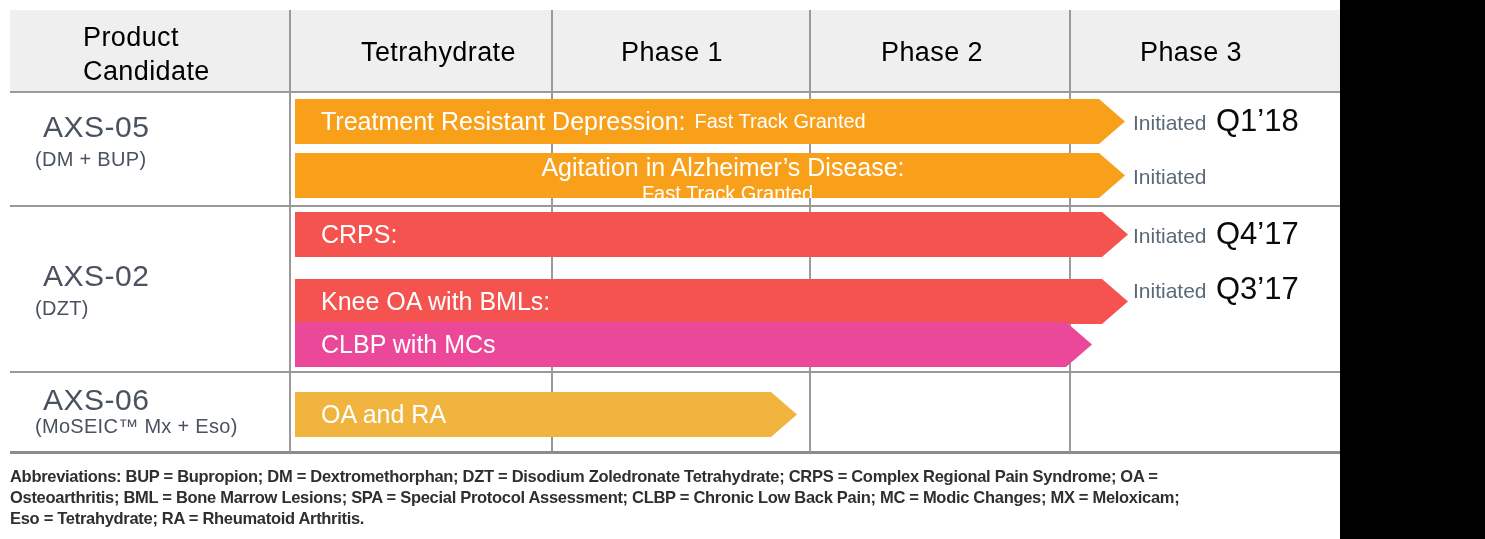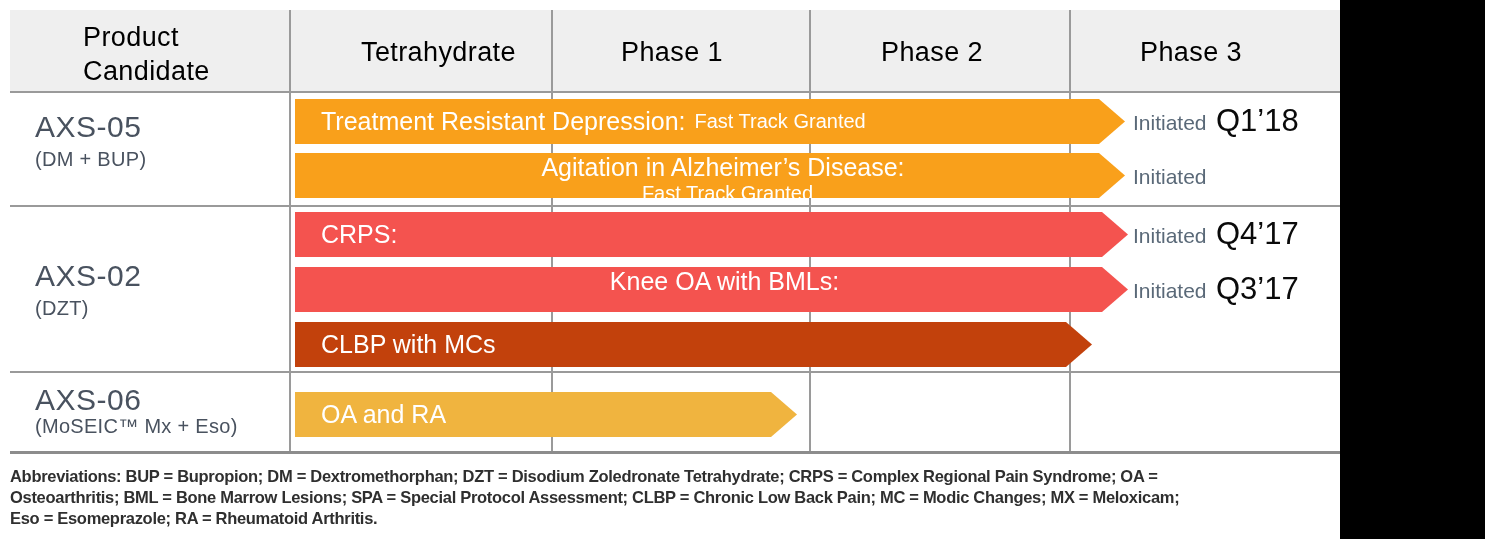--- a/index.html
+++ b/index.html
@@ -9,21 +9,21 @@
   }
   .abs{position:absolute;}
   .black-strip{left:1340px;top:0;width:145px;height:539px;background:#000000;}
   .header-bg{left:10px;top:10px;width:1330px;height:81px;background:#EFEFEF;}
   .vline{top:10px;height:441px;width:2px;background:#9A9A9A;}
   .hline{left:10px;width:1330px;height:2px;background:#9A9A9A;}
   .hline-bottom{left:10px;width:1330px;height:3px;background:#8C8C8C;}
   .col-header{
     color:#000000;font-size:27px;letter-spacing:0.4px;line-height:1.25;white-space:pre-line;margin-left:48px;
   }
-  .product-name{color:#49525F;font-size:30px;letter-spacing:0.5px;white-space:nowrap;}
+  .product-name{color:#49525F;font-size:30px;letter-spacing:0.5px;white-space:nowrap;margin-left:8px;}
   .product-sub{color:#49525F;font-size:20px;letter-spacing:0.3px;white-space:nowrap;}
   .bar{
     left:295px;height:45px;display:flex;align-items:center;padding-left:26px;box-sizing:border-box;
     color:#ffffff;white-space:nowrap;z-index:3;
     clip-path:polygon(0 0, calc(100% - 26px) 0, 100% 50%, calc(100% - 26px) 100%, 0 100%);
   }
   .bar-title{font-size:25px;}
   .bar-detail{font-size:20px;margin-left:9px;}
   .status-label{left:1133px;color:#5A6978;font-size:21px;white-space:nowrap;z-index:3;}
   .quarter-label{left:1216px;color:#0A0A0A;font-size:31px;white-space:nowrap;z-index:3;}
@@ -74,38 +74,38 @@
     <span class="bar-title">Treatment Resistant Depression:</span>
     <span class="bar-detail">Fast Track Granted</span>
   </div>
   <div class="abs bar" style="top: 153px; width: 830px; background: rgb(249, 160, 27); flex-direction: column;">
     <span class="bar-title">Agitation in Alzheimer’s Disease:</span>
     <span class="bar-detail">Fast Track Granted</span>
   </div>
   <div class="abs bar" style="top: 212px; width: 833px; background: rgb(244, 83, 79);">
     <span class="bar-title">CRPS:</span>
   </div>
-  <div class="abs bar" style="top: 267px; width: 833px; background: rgb(244, 83, 79); flex-direction: column;">
+  <div class="abs bar" style="top: 279px; width: 833px; background: rgb(244, 83, 79);">
     <span class="bar-title">Knee OA with BMLs:</span>
   </div>
-  <div class="abs bar" style="top: 322px; width: 797px; background: #c2410c;">
+  <div class="abs bar" style="top: 322px; width: 797px; background: #ec4899;">
     <span class="bar-title">CLBP with MCs</span>
   </div>
   <div class="abs bar" style="top: 392px; width: 502px; background: rgb(240, 180, 63);">
     <span class="bar-title">OA and RA</span>
   </div>
 </div>
 
 <div>
   <div class="abs status-label" style="top:111px">Initiated</div>
   <div class="abs quarter-label" style="top:103px">Q1’18</div>
   <div class="abs status-label" style="top:165px">Initiated</div>
   <div class="abs status-label" style="top:224px">Initiated</div>
   <div class="abs quarter-label" style="top:216px">Q4’17</div>
   <div class="abs status-label" style="top:279px">Initiated</div>
   <div class="abs quarter-label" style="top:271px">Q3’17</div>
 </div>
 
 <div class="abs footnote">
   <div>Abbreviations: BUP = Bupropion; DM = Dextromethorphan; DZT = Disodium Zoledronate Tetrahydrate; CRPS = Complex Regional Pain Syndrome; OA =</div>
   <div>Osteoarthritis; BML = Bone Marrow Lesions; SPA = Special Protocol Assessment; CLBP = Chronic Low Back Pain; MC = Modic Changes; MX = Meloxicam;</div>
-  <div>Eso = Esomeprazole; RA = Rheumatoid Arthritis.</div>
+  <div>Eso = Tetrahydrate; RA = Rheumatoid Arthritis.</div>
 </div>
 
 </body></html>

